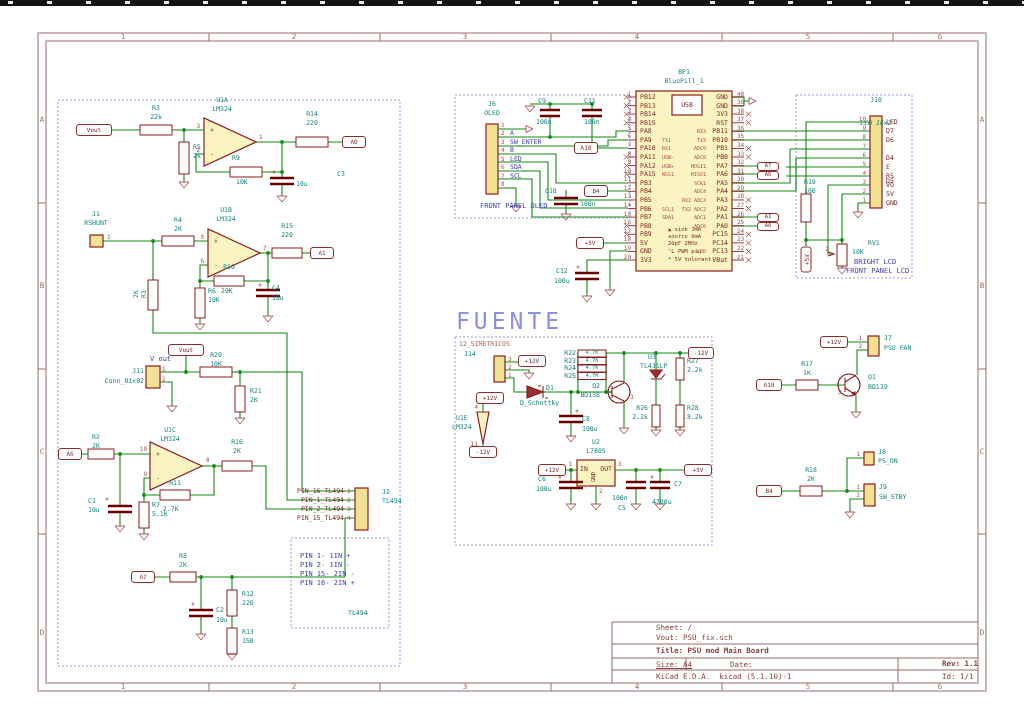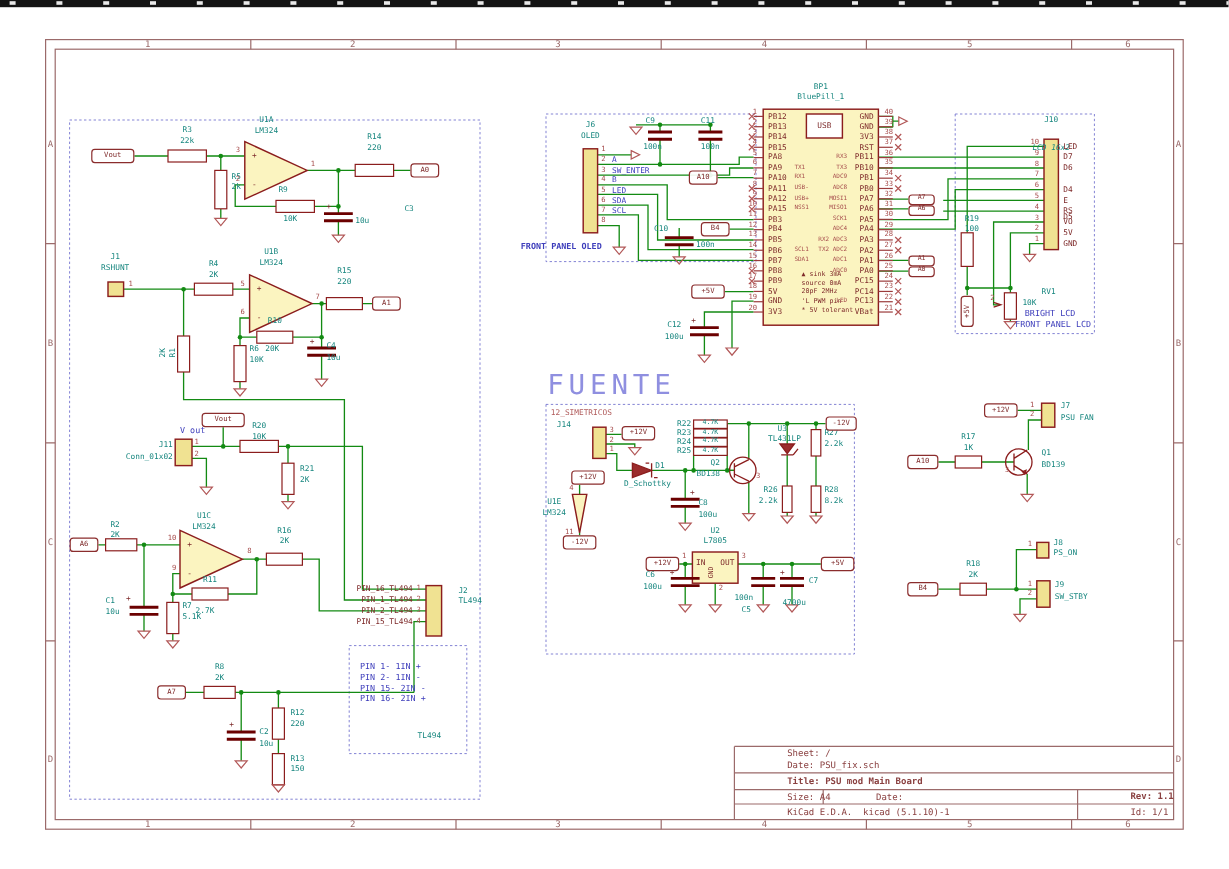--- a/index.html
+++ b/index.html
@@ -304,23 +304,23 @@
         <path d="M845,512 L855,512 L850,518 Z" stroke="#b25858" fill="none" stroke-width="1"></path>
         <path d="M526,125.5 L533,129 L526,132.5 Z" stroke="#b25858" fill="none" stroke-width="1"></path>
         <path d="M749,97.5 L756,101 L749,104.5 Z" stroke="#b25858" fill="none" stroke-width="1"></path>
       </g>
   </svg>
 
   <div class="heading" style="left:456px;top:310px;letter-spacing:4px;">FUENTE</div>
 
   <div id="tblock">
     <div style="left:616px;top:624px;">Sheet: /</div>
-    <div style="left:616px;top:634px;">Date: PSU_fix.sch</div>
+    <div style="left:616px;top:634px;">Vout: PSU_fix.sch</div>
     <div id="tb-title" style="left:616px;top:647px;">Title: PSU mod Main Board</div>
-    <div style="left:616px;top:661px;">Size: A4</div>
+    <div style="left:616px;top:661px;text-decoration:underline;">Size: A4</div>
     <div style="left:690px;top:661px;">Date:</div>
     <div id="tb-rev" style="left:902px;top:660px;">Rev: 1.1</div>
     <div style="left:616px;top:673px;">KiCad E.D.A.  kicad (5.1.10)-1</div>
     <div style="left:902px;top:673px;">Id: 1/1</div>
   </div>
 
   <div id="labels">
       <span class="txt tc" style="left: 156px; top: 108px; transform: translate(-50%, -50%);">R3</span>
       <span class="txt tc" style="left: 156px; top: 117px; transform: translate(-50%, -50%);">22k</span>
       <span class="txt tc" style="left: 193px; top: 147px; transform: translate(0px, -50%);">R5</span>
@@ -414,21 +414,21 @@
       <span class="txt tb" style="left: 300px; top: 583px; transform: translate(0px, -50%);">PIN 16- 2IN +</span>
       <span class="txt tc" style="left: 348px; top: 613px; transform: translate(0px, -50%);">TL494</span>
       <span class="txt tc" style="left: 492px; top: 104px; transform: translate(-50%, -50%);">J6</span>
       <span class="txt tc" style="left: 492px; top: 113px; transform: translate(-50%, -50%);">OLED</span>
       <span class="txt tc" style="left: 538px; top: 101px; transform: translate(0px, -50%);">C9</span>
       <span class="txt tc" style="left: 536px; top: 122px; transform: translate(0px, -50%);">100n</span>
       <span class="txt tc" style="left: 584px; top: 101px; transform: translate(0px, -50%);">C11</span>
       <span class="txt tc" style="left: 584px; top: 122px; transform: translate(0px, -50%);">100n</span>
       <span class="txt tc" style="left: 545px; top: 191px; transform: translate(0px, -50%);">C10</span>
       <span class="txt tc" style="left: 580px; top: 204px; transform: translate(0px, -50%);">100n</span>
-      <span class="txt tb" style="left: 434px; top: 206px; transform: translate(0px, -50%); font-weight: bold;">FRONT PANEL OLED</span>
+      <span class="txt tb" style="left: 480px; top: 206px; transform: translate(0px, -50%);">FRONT PANEL OLED</span>
       <span class="txt tc" style="left: 556px; top: 271px; transform: translate(0px, -50%);">C12</span>
       <span class="txt tc" style="left: 554px; top: 281px; transform: translate(0px, -50%);">100u</span>
       <span class="txt tm" style="left: 578px; top: 267px; transform: translate(-50%, -50%);">+</span>
       <span class="txt tc" style="left: 876px; top: 100px; transform: translate(-50%, -50%);">J10</span>
       <span class="txt tc" style="left: 876px; top: 123px; transform: translate(-50%, -50%); font-style: italic;">LCD 16x2</span>
       <span class="txt tc" style="left: 804px; top: 182px; transform: translate(0px, -50%);">R19</span>
       <span class="txt tc" style="left: 804px; top: 191px; transform: translate(0px, -50%);">100</span>
       <span class="txt tc" style="left: 852px; top: 243px; transform: translate(0px, -50%); margin-left: 16px;">RV1</span>
       <span class="txt tc" style="left: 852px; top: 252px; transform: translate(0px, -50%);">10K</span>
       <span class="txt tr" style="left: 827px; top: 249px; transform: translate(-50%, -50%);">2</span>

